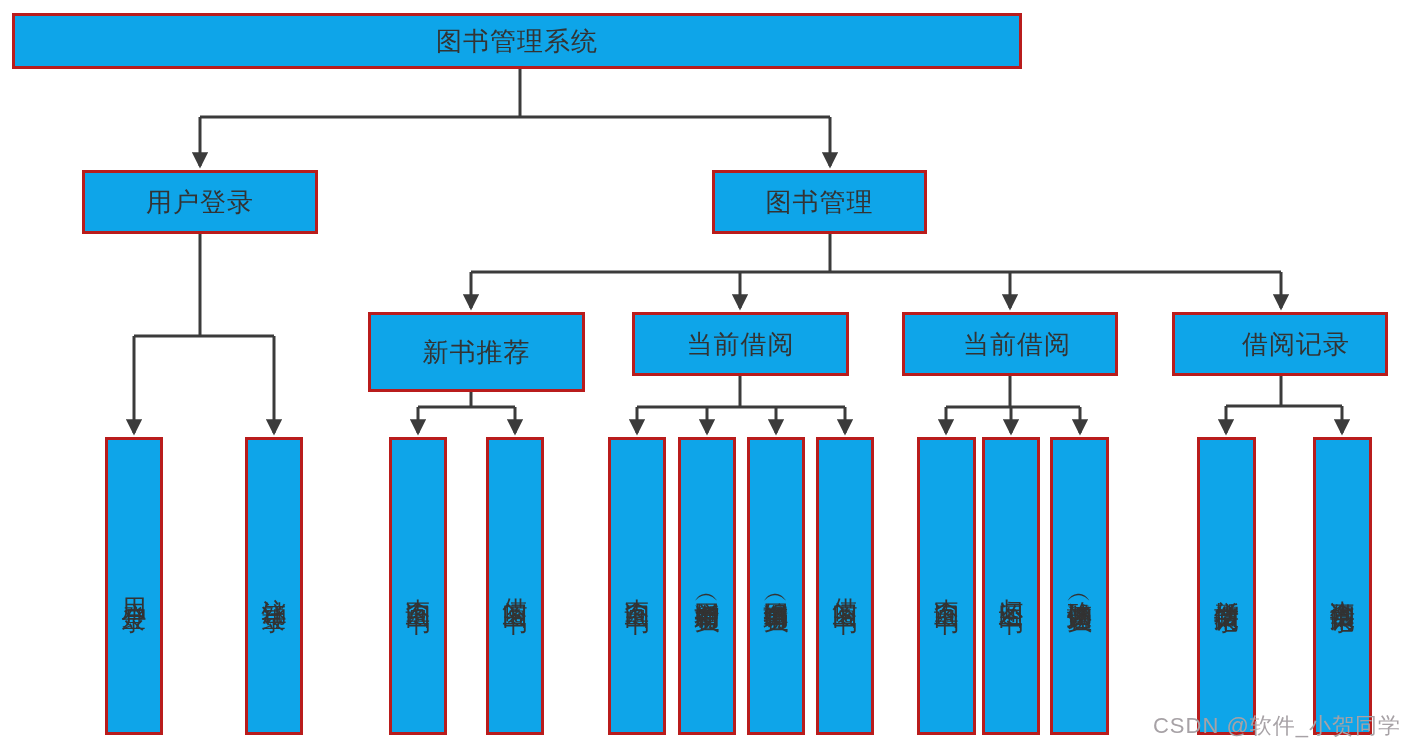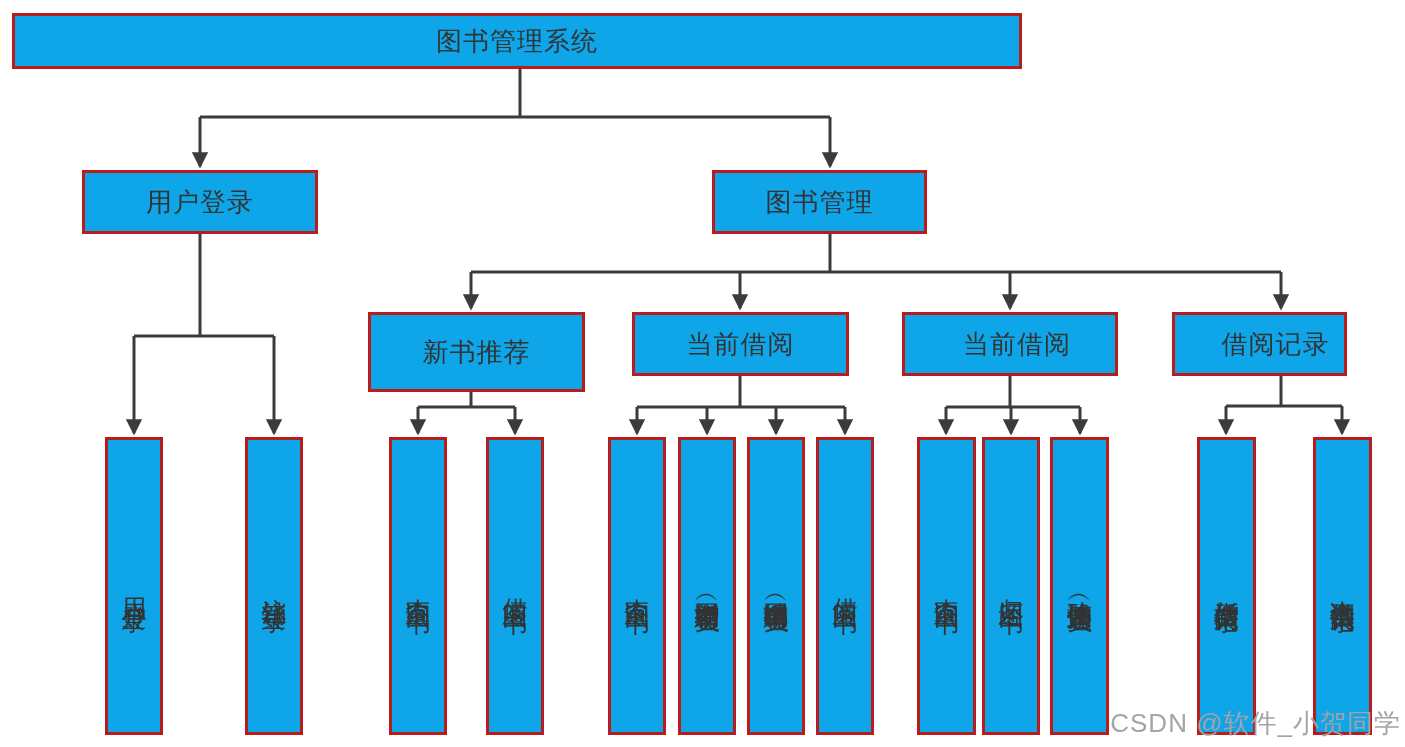--- a/index.html
+++ b/index.html
@@ -16,21 +16,21 @@
     display:flex;align-items:center;justify-content:center;
   }
   .h-node{font-size:26px;letter-spacing:1px;white-space:nowrap;}
   .v-node .vtext{
     writing-mode:vertical-rl;
     font-size:25px;line-height:1;letter-spacing:4px;
     white-space:nowrap;
   }
   .watermark{
     position:absolute;right:4px;bottom:6px;
-    font-size:26px;color:#a7a2a6;letter-spacing:1px;white-space:nowrap;
+    font-size:22px;color:#a7a2a6;letter-spacing:1px;white-space:nowrap;
   }
 </style>
 </head>
 <body>
 
 <div class="stage">
 
   <svg class="wires" width="1405" height="747" viewBox="0 0 1405 747">
     <defs>
       <marker id="arrow" viewBox="0 0 10 10" refX="8.5" refY="5" markerWidth="7" markerHeight="5.4" orient="auto">
@@ -108,21 +108,21 @@
 
   <div class="node h-node" style="left:368px;top:312px;width:217px;height:80px;">
     <span>新书推荐</span>
   </div>
   <div class="node h-node" style="left:632px;top:312px;width:217px;height:64px;">
     <span>当前借阅</span>
   </div>
   <div class="node h-node" style="left:902px;top:312px;width:216px;height:64px;padding-left:14px;">
     <span>当前借阅</span>
   </div>
-  <div class="node h-node" style="left:1172px;top:312px;width:175px;height:64px;padding-left:32px;">
+  <div class="node h-node" style="left:1172px;top:312px;width:216px;height:64px;padding-left:32px;">
     <span>借阅记录</span>
   </div>
 
   <div class="node v-node" style="left:105px;top:437px;width:58px;height:298px;">
     <span class="vtext">用户登录</span>
   </div>
   <div class="node v-node" style="left:245px;top:437px;width:58px;height:298px;">
     <span class="vtext">注销登录</span>
   </div>
 

